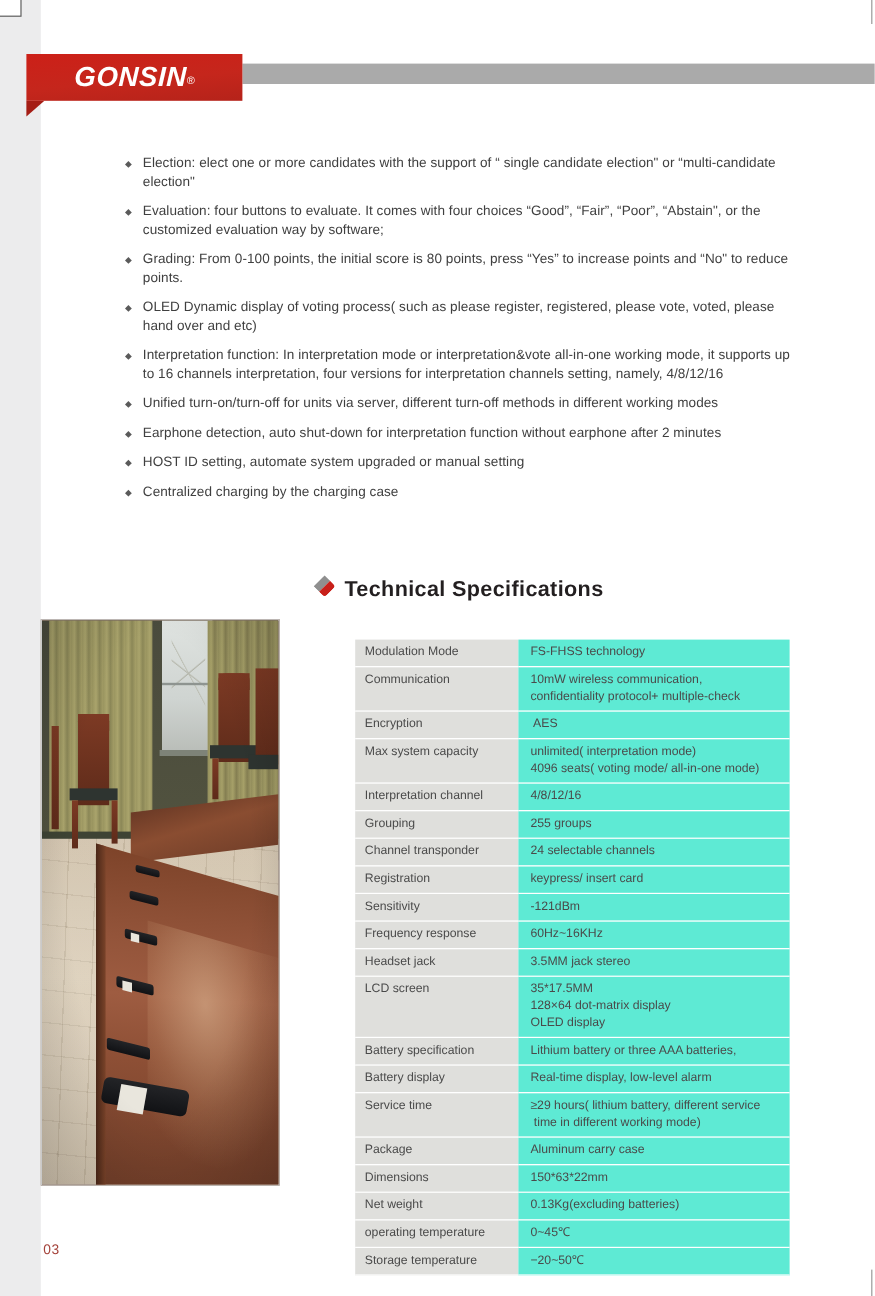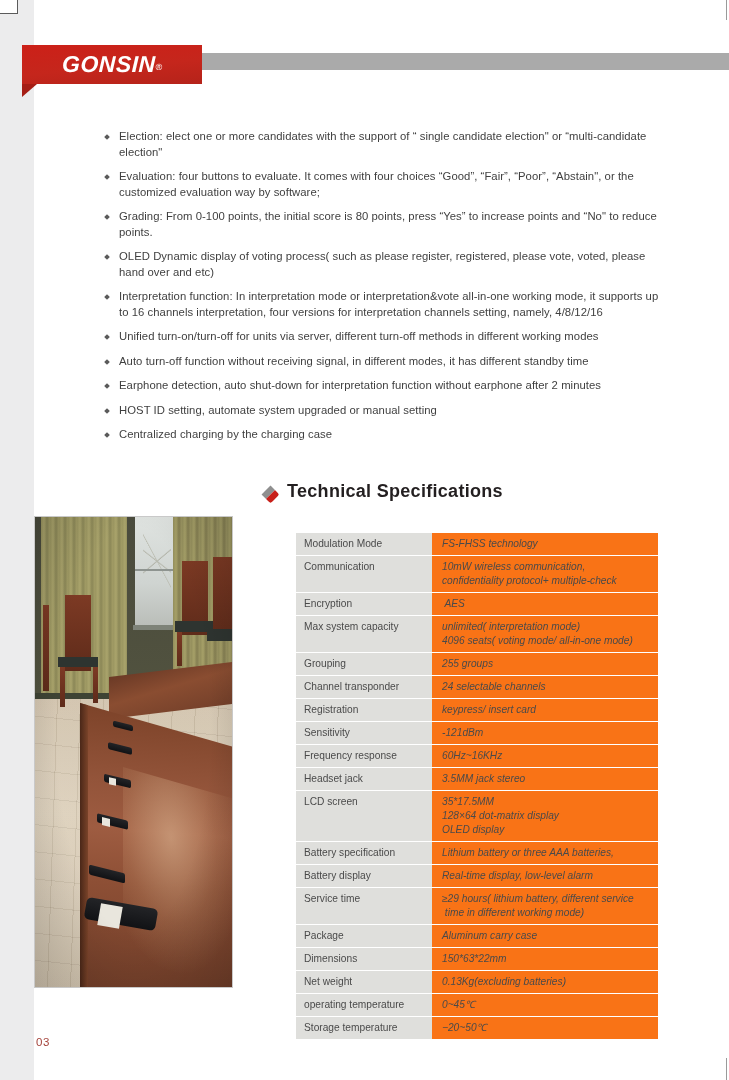--- a/index.html
+++ b/index.html
@@ -115,21 +115,21 @@
     width: 4px; height: 4px;
     background: #5a5a5a;
     transform: rotate(45deg);
   }
 
   
   .section-heading {
     position: absolute;
     left: 263px; top: 481px;
     display: flex;
-    align-items: flex-end;
+    align-items: flex-start;
   }
   .heading-diamond {
     width: 15px; height: 15px;
     margin-right: 9px;
     position: relative;
     flex: none;
   }
   .heading-diamond .dm-left,
   .heading-diamond .dm-right {
     position: absolute;
@@ -269,23 +269,22 @@
     vertical-align: top;
     line-height: 14px;
     border-bottom: 1px solid #ffffff;
   }
   .spec-table td.k {
     width: 128px;
     background: #dfdfdc;
     white-space: nowrap;
   }
   .spec-table td.v {
-    background: #f97316;
+    background: #5eead4;
     padding-left: 10px;
-    font-style: italic;
   }
   .spec-table td.v div { white-space: pre; }
 
   
   .page-number {
     position: absolute;
     left: 36px; top: 1036px;
     font-size: 11.5px;
     color: #a4423a;
     letter-spacing: 0.5px;
@@ -308,21 +307,20 @@
   </div>
 </div>
 
 <div class="features">
   <div class="feature-item">Election: elect one or more candidates with the support of “ single candidate election" or  “multi-candidate election"</div>
   <div class="feature-item">Evaluation: four buttons to evaluate. It comes with four choices “Good”, “Fair”, “Poor”, “Abstain", or the customized evaluation way by software;</div>
   <div class="feature-item">Grading: From 0-100 points, the initial score is 80 points, press “Yes” to increase points and “No" to reduce points.</div>
   <div class="feature-item">OLED Dynamic display of voting process( such as please register, registered, please vote, voted, please hand over and etc)</div>
   <div class="feature-item">Interpretation function: In interpretation mode or interpretation&amp;vote all-in-one working mode, it supports up to 16 channels interpretation, four versions for interpretation channels setting, namely, 4/8/12/16</div>
   <div class="feature-item">Unified turn-on/turn-off for units via server, different turn-off methods in different working modes</div>
-  <div class="feature-item">Auto turn-off function without receiving signal, in different modes, it has different standby time</div>
   <div class="feature-item">Earphone detection, auto shut-down for interpretation function without earphone after 2 minutes</div>
   <div class="feature-item">HOST ID setting, automate system upgraded or manual setting</div>
   <div class="feature-item">Centralized charging by the charging case</div>
 </div>
 
 <div class="section-heading">
   <span class="heading-diamond">
     <span class="dm-left"></span>
       <span class="dm-right"></span>
   </span>
@@ -396,20 +394,26 @@
         </td>
       </tr>
     <tr>
         <td class="k">Max system capacity</td>
         <td class="v">
           <div>unlimited( interpretation mode)</div>
           <div>4096 seats( voting mode/ all-in-one mode)</div>
         </td>
       </tr>
     <tr>
+        <td class="k">Interpretation channel</td>
+        <td class="v">
+          <div>4/8/12/16</div>
+        </td>
+      </tr>
+    <tr>
         <td class="k">Grouping</td>
         <td class="v">
           <div>255 groups</div>
         </td>
       </tr>
     <tr>
         <td class="k">Channel transponder</td>
         <td class="v">
           <div>24 selectable channels</div>
         </td>

